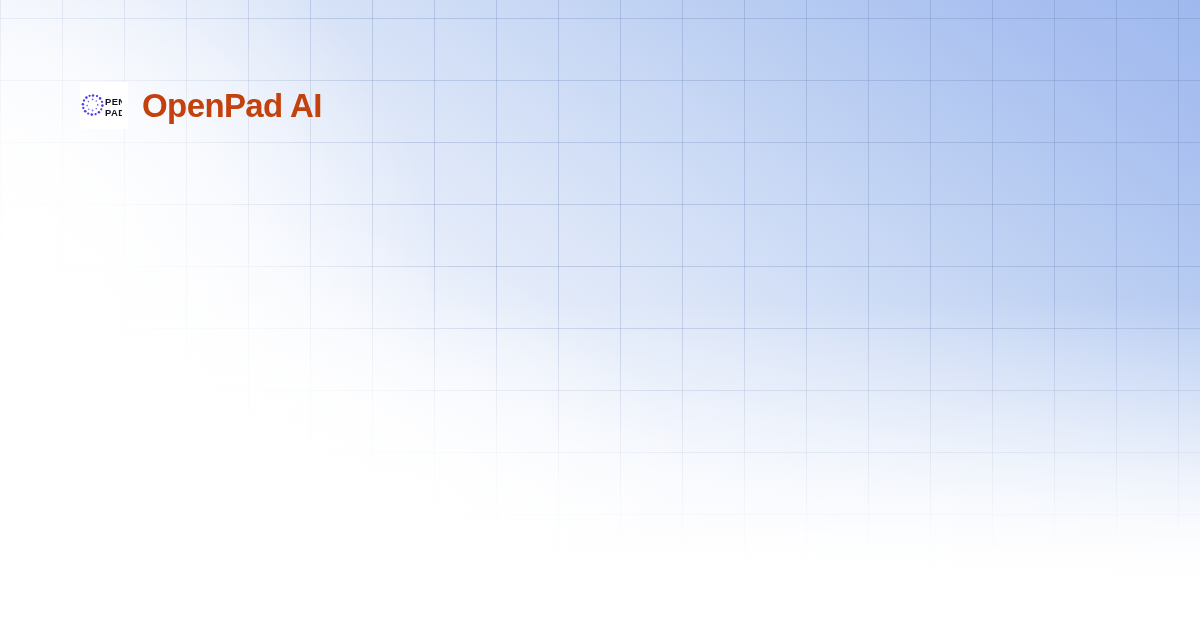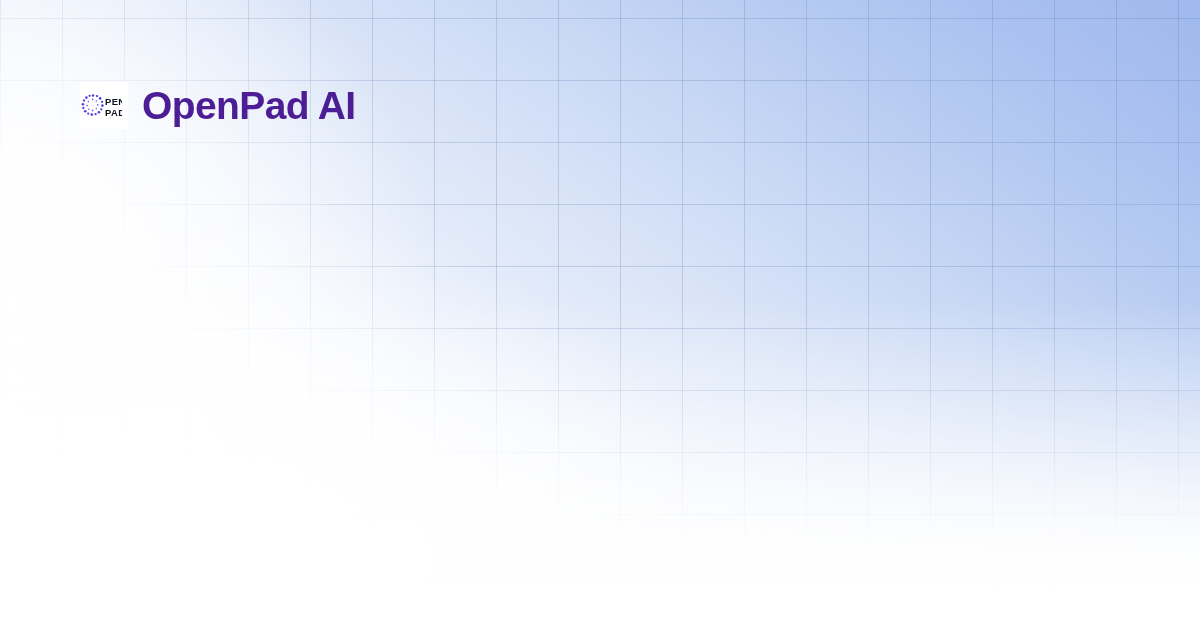--- a/index.html
+++ b/index.html
@@ -136,24 +136,24 @@
     background: #ffffff;
     display: flex;
     align-items: center;
     justify-content: flex-start;
     flex: none;
   }
 
   .brand-logo svg { display: block; }
 
   .brand-name {
-    font-size: 39px;
+    font-size: 33px;
     font-weight: 700;
     letter-spacing: -0.6px;
-    color: #4c1d95;
+    color: #c2410c;
     line-height: 1;
     white-space: nowrap;
   }
 
   .headline {
     position: absolute;
     left: 84px;
     bottom: 78px;
     font-size: 104px;
     font-weight: 700;

